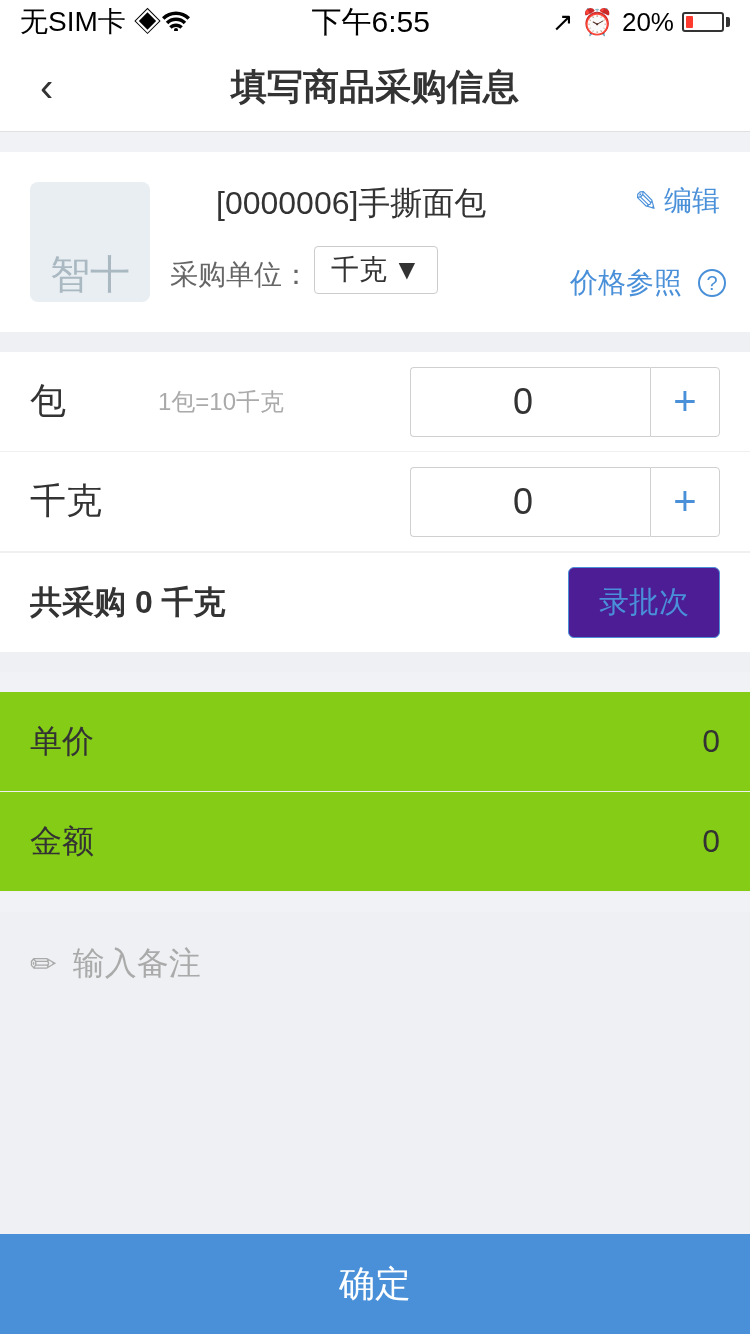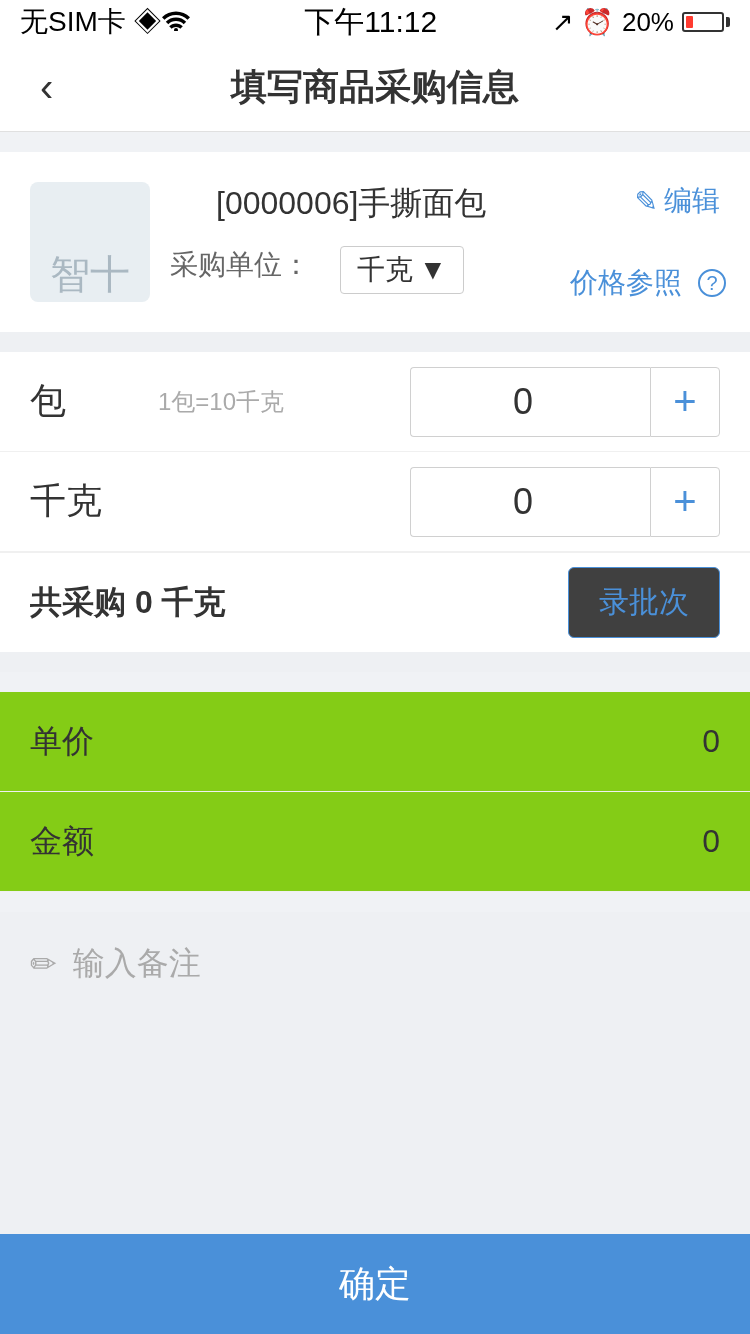--- a/index.html
+++ b/index.html
@@ -121,22 +121,22 @@
     }
     .product-name {
       font-size: 32px;
       font-weight: 500;
       color: #333;
       margin-bottom: 20px;
       margin-left: 46px;
     }
     .purchase-unit-row {
       display: flex;
-      align-items: flex-start;
-      gap: 30px;
+      align-items: flex-end;
+      gap: 4px;
       font-size: 28px;
       color: #666;
     }
     .unit-dropdown {
       border: 1px solid #ccc;
       border-radius: 4px;
       padding: 4px 16px;
       font-size: 28px;
       color: #333;
       display: inline-flex;
@@ -249,21 +249,21 @@
       font-size: 32px;
       color: #333;
       font-weight: bold;
     }
     .batch-btn {
       border: 1px solid #4a90d9;
       border-radius: 6px;
       padding: 14px 30px;
       color: #4a90d9;
       font-size: 30px;
-      background: #404040;
+      background: #4c1d95;
       cursor: pointer;
     }
 
     
     .price-section {
       background: #84cc16;
       margin-top: 20px;
     }
     .price-row {
       display: flex;
@@ -338,21 +338,21 @@
     <span>无SIM卡 ◈</span>
     <span>
       <svg width="28" height="22" viewBox="0 0 28 22">
         <path d="M14 6C9.5 6 5.5 7.8 2.5 10.8L0 8.3C3.7 4.7 8.6 2.5 14 2.5S24.3 4.7 28 8.3L25.5 10.8C22.5 7.8 18.5 6 14 6z" fill="#000"></path>
         <path d="M14 12c-3 0-5.7 1.2-7.7 3.2l-2.5-2.5C6.5 10.1 10 8.5 14 8.5s7.5 1.6 10.2 4.2l-2.5 2.5C19.7 13.2 17 12 14 12z" fill="#000"></path>
         <path d="M14 18c-1.7 0-3.2.7-4.3 1.8l-2.5-2.5C8.8 15.7 11.3 14.5 14 14.5s5.2 1.2 6.8 2.8l-2.5 2.5C17.2 18.7 15.7 18 14 18z" fill="#000"></path>
         <circle cx="14" cy="21" r="2" fill="#000"></circle>
       </svg>
     </span>
   </div>
-  <div class="status-center">下午11:12</div>
+  <div class="status-center">下午6:55</div>
   <div class="status-right">
     <span>↗</span>
     <span>⏰</span>
     <span>20%</span>
     <div class="battery-icon">
       <div class="battery-body">
         <div class="battery-fill"></div>
       </div>
       <div class="battery-tip"></div>
     </div>

